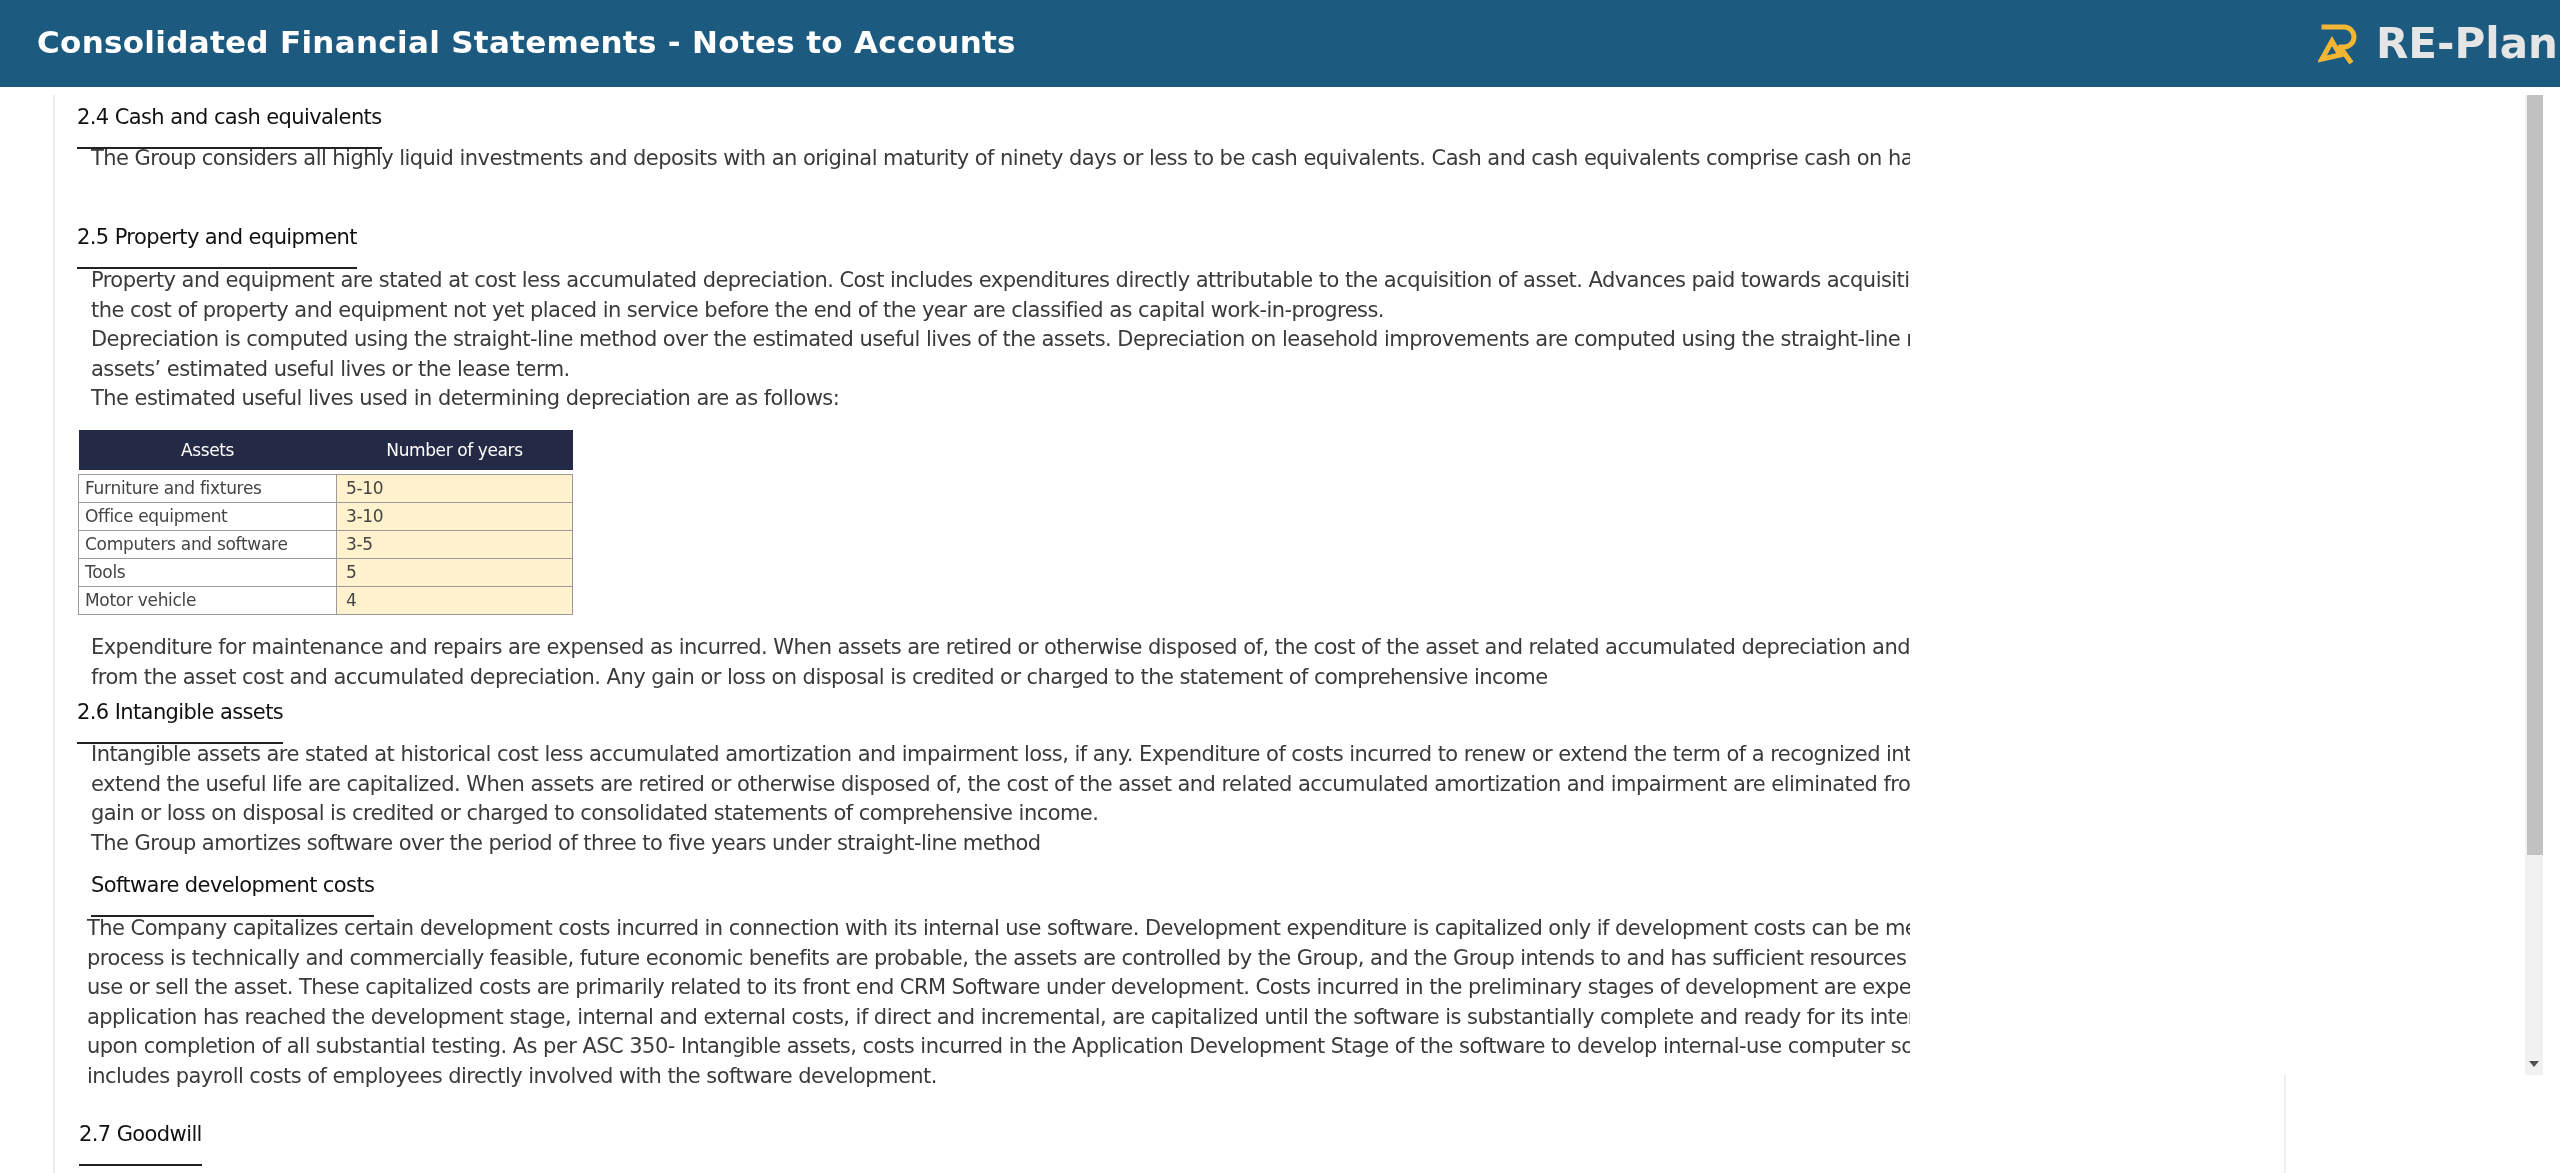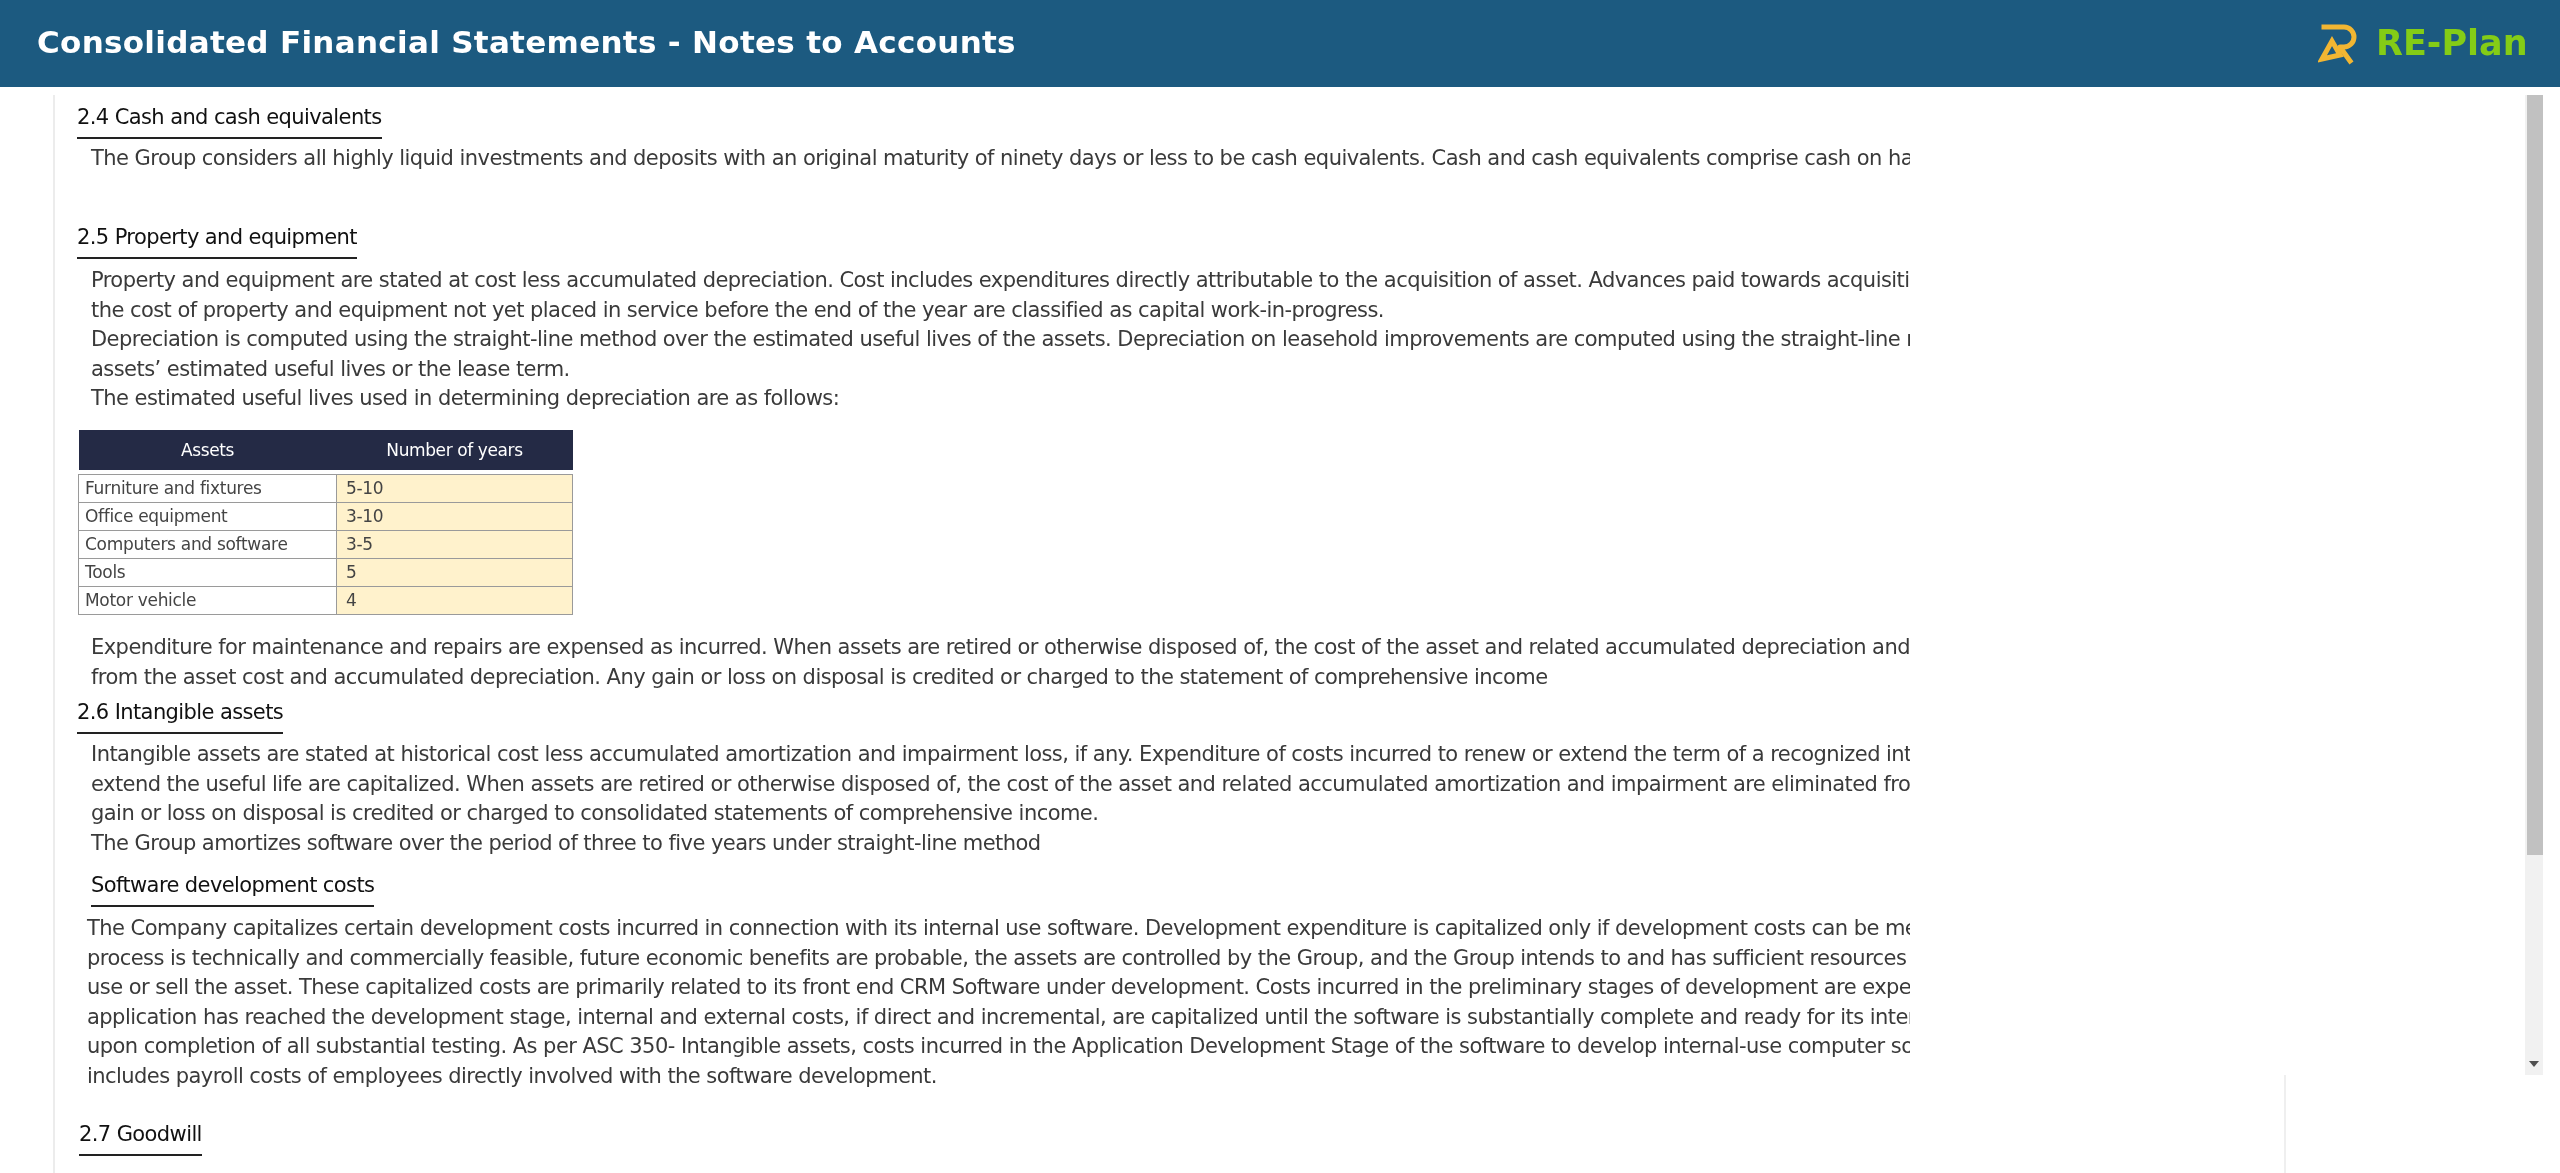--- a/index.html
+++ b/index.html
@@ -12,33 +12,33 @@
   }
   .topbar .title {
     position: absolute; left: 37px; top: 24px;
     font-family: "DejaVu Sans", sans-serif; font-weight: bold;
     font-size: 31px; color: #ffffff; letter-spacing: 0.3px;
   }
   .brand { position: absolute; left: 2318px; top: 20px; height: 46px; display: flex; align-items: center; }
   .brand svg { width: 44px; height: 44px; }
   .brand .brand-name {
     margin-left: 14px; font-family: "DejaVu Sans", sans-serif; font-weight: bold;
-    font-size: 35px; color: #84cc16;
+    font-size: 42px; color: #e5e5e5;
   }
 
   .content-frame {
     position: absolute; left: 53px; top: 95px; width: 2460px; height: 1078px;
     border-left: 2px solid #ececec; overflow: hidden;
   }
   .doc { position: absolute; left: 0; top: 0; width: 1855px; height: 1078px; overflow: hidden; }
 
   .heading {
     position: absolute; font-size: 21px; color: #111111;
     font-family: "DejaVu Sans", sans-serif; letter-spacing: -0.6px;
-    padding-bottom: 8px; border-bottom: 2px solid #222;
+    padding-bottom: 18px; border-bottom: 2px solid #222;
     white-space: nowrap;
   }
   .para {
     position: absolute; font-size: 21px; line-height: 29.5px; color: #3a3a3a;
     font-family: "DejaVu Sans", sans-serif; letter-spacing: -0.55px;
     white-space: nowrap;
   }
   .para div { white-space: nowrap; }
 
   .assets-table {

